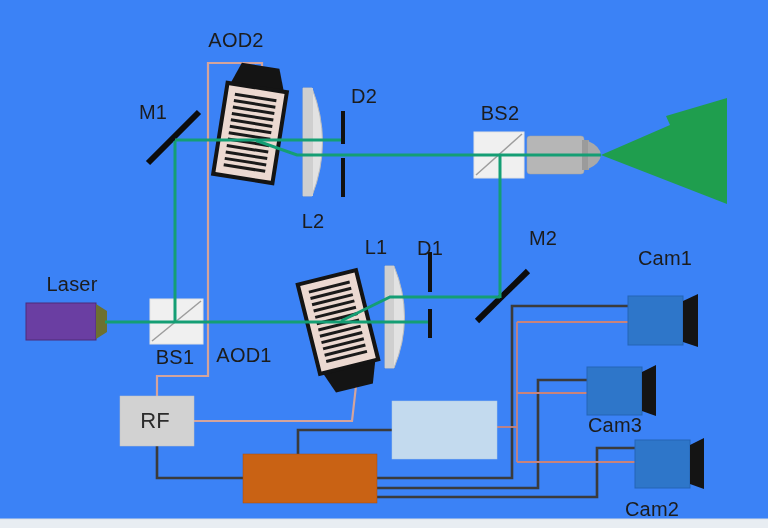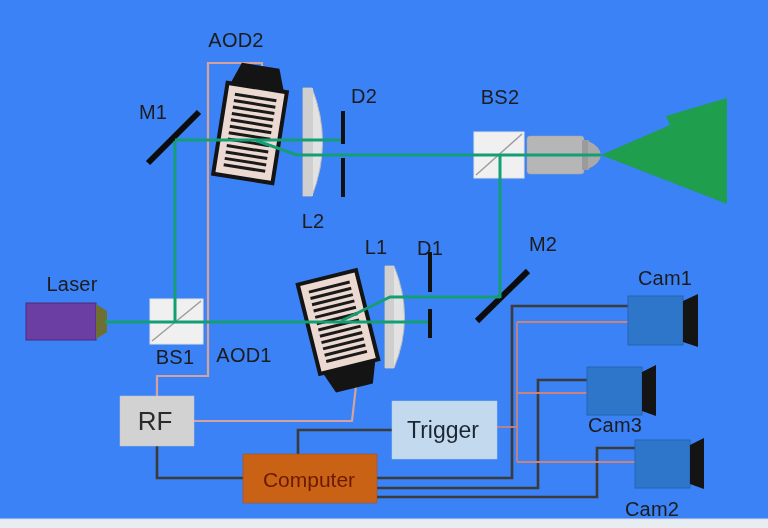--- a/index.html
+++ b/index.html
@@ -11,21 +11,21 @@
   #diagram-svg{position:absolute;left:0;top:0;}
   .lbl{
     position:absolute;transform:translateX(-50%);
     font-size:20px;color:#1c1c1c;white-space:nowrap;line-height:1;
     letter-spacing:0.2px;
   }
   .boxlbl{
     position:absolute;transform:translate(-50%,-50%);
     white-space:nowrap;line-height:1;
   }
-  .rf-text{font-size:26px;color:#2b2b2b;}
+  .rf-text{font-size:22px;color:#2b2b2b;}
   .computer-text{font-size:21px;color:#6b1a02;}
   .trigger-text{font-size:23px;color:#1c2733;}
 </style>
 </head>
 <body>
 
 <div id="stage">
 
 <svg id="diagram-svg" width="768" height="528" viewBox="0 0 768 528">
 
@@ -160,28 +160,26 @@
     <line x1="500" y1="298" x2="500" y2="156"></line>
   </g>
 
   <polygon points="601,155 670,125 666,116 727,98 727,204" fill="#1f9e4e"></polygon>
 </svg>
 
 <div class="lbl" style="left:236px;top:30px">AOD2</div>
 <div class="lbl" style="left:153px;top:102px">M1</div>
 <div class="lbl" style="left:364px;top:86px">D2</div>
 <div class="lbl" style="left:313px;top:211px">L2</div>
-<div class="lbl" style="left:500px;top:87px">BS2</div>
+<div class="lbl" style="left:500px;top:103px">BS2</div>
 <div class="lbl" style="left:376px;top:237px">L1</div>
 <div class="lbl" style="left:430px;top:238px">D1</div>
-<div class="lbl" style="left:543px;top:234px">M2</div>
+<div class="lbl" style="left:543px;top:228px">M2</div>
 <div class="lbl" style="left:72px;top:274px">Laser</div>
 <div class="lbl" style="left:175px;top:347px">BS1</div>
 <div class="lbl" style="left:244px;top:345px">AOD1</div>
-<div class="lbl" style="left:665px;top:268px">Cam1</div>
+<div class="lbl" style="left:665px;top:248px">Cam1</div>
 <div class="lbl" style="left:615px;top:415px">Cam3</div>
 <div class="lbl" style="left:652px;top:499px">Cam2</div>
 
 <div class="boxlbl rf-text" style="left:155px;top:421px">RF</div>
-<div class="boxlbl computer-text" style="left:309px;top:479px">Computer</div>
-<div class="boxlbl trigger-text" style="left:443px;top:430px">Trigger</div>
 
 </div>
 
 </body></html>

